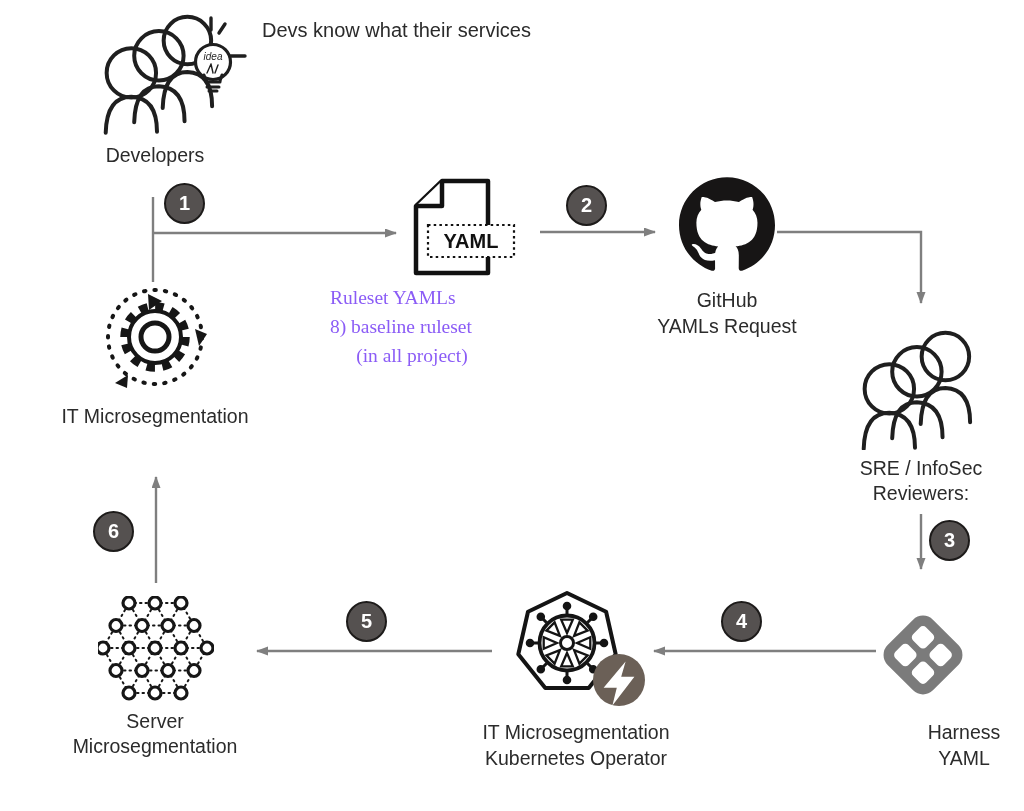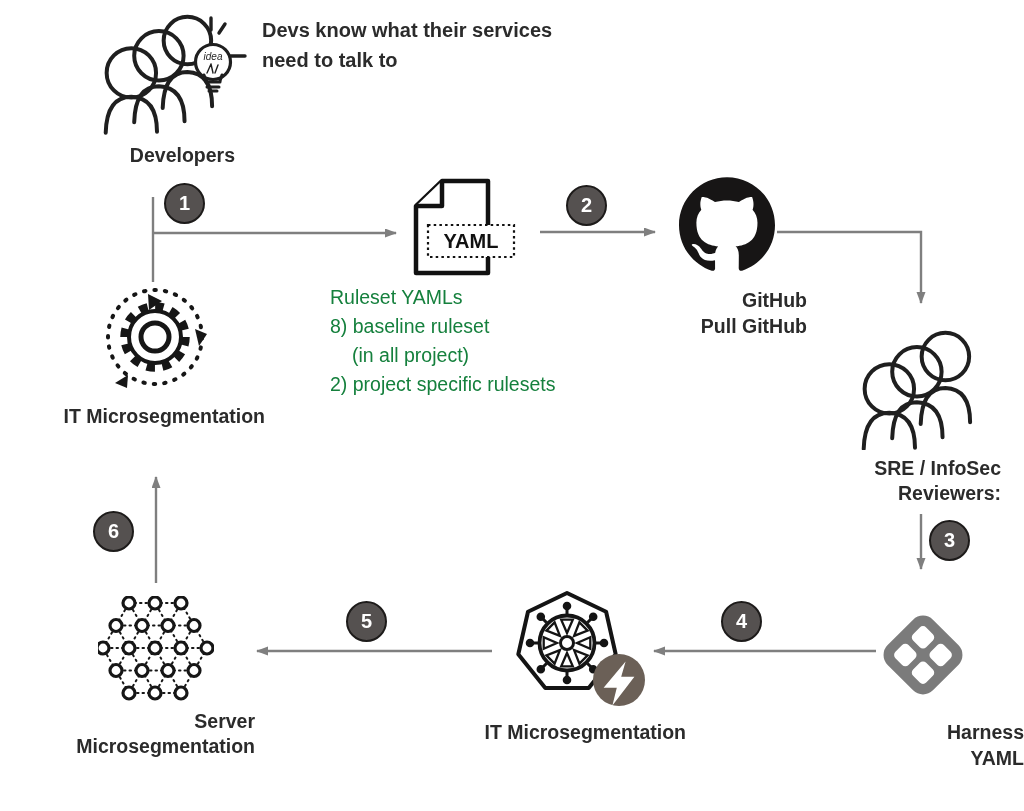--- a/index.html
+++ b/index.html
@@ -1,22 +1,22 @@
 <!DOCTYPE html>
 <html><head>
 <meta charset="utf-8">
 <style>
   html,body{margin:0;padding:0;background:#ffffff;}
   #canvas{position:relative;width:1024px;height:811px;background:#ffffff;overflow:hidden;
           font-family:"Liberation Sans",sans-serif;color:#2b2b2b;}
   .abs{position:absolute;}
-  .note{font-size:20px;line-height:29.5px;color:#2b2b2b;white-space:nowrap;font-weight:bold;}
-  .lbl{font-size:19.5px;line-height:26px;color:#2b2b2b;text-align:right;white-space:nowrap;font-weight:bold;}
-  .lbl-left{font-size:19.5px;line-height:29px;color:#15803d;text-align:left;white-space:nowrap;}
-  .indent{padding-left:22px;}
+  .note{font-size:20px;line-height:29.5px;color:#2b2b2b;white-space:nowrap;}
+  .lbl{font-size:19.5px;line-height:26px;color:#2b2b2b;text-align:center;white-space:nowrap;}
+  .lbl-left{font-size:19.5px;line-height:29px;color:#8b5cf6;text-align:left;white-space:nowrap;font-family:Liberation Serif, serif;}
+  .indent{padding-left:22px;text-align:center;}
   .badge{position:absolute;width:37px;height:37px;border-radius:50%;
          background:#555150;border:2.5px solid #1d1b1a;color:#ffffff;
          font-weight:bold;font-size:20px;display:flex;align-items:center;justify-content:center;
          box-sizing:content-box;}
   svg{display:block;}
   text{font-family:"Liberation Sans",sans-serif;}
 </style>
 </head>
 <body>
 
@@ -61,51 +61,49 @@
       <path d="M106 72 H120 M107 77 H119 M109 81 H117" stroke-width="3"></path>
       <path d="M107 63 L111 54 M113 63 L111 54 M115 63 L118 55" stroke-width="1.4"></path>
       <path d="M111 8 V20 M125 14 L119 23 M131 46 H145" stroke-width="3.4"></path>
     </g>
     <text x="113" y="50" text-anchor="middle" font-size="10" font-style="italic" font-family="'Liberation Serif',serif" fill="#1f1f1f">idea</text>
   </svg>
   <div class="abs lbl" style="left:75px;top:142px;width:160px">Developers</div>
 
   <div class="abs note" style="left:262px;top:16px">
     <div>Devs know what their services</div>
-    <div>need to talk to</div>
   </div>
 
   <div class="badge" style="left:164px;top:183px">1</div>
   <div class="badge" style="left:566px;top:185px">2</div>
   <div class="badge" style="left:929px;top:520px">3</div>
   <div class="badge" style="left:721px;top:601px">4</div>
   <div class="badge" style="left:346px;top:601px">5</div>
   <div class="badge" style="left:93px;top:511px">6</div>
 
   <svg class="abs" style="left:408px;top:174px" width="116" height="108">
     <path d="M34 7 H80 V99 H8 V32 Z" fill="#ffffff" stroke="#111111" stroke-width="4.5" stroke-linejoin="round"></path>
     <path d="M34 7 V32 H8" fill="#ffffff" stroke="#111111" stroke-width="4.5" stroke-linejoin="round"></path>
     <rect x="20" y="51" width="86" height="32" fill="#ffffff" stroke="#111111" stroke-width="2.2" stroke-dasharray="2.5 3.2"></rect>
     <text x="63" y="74" text-anchor="middle" font-size="20" font-weight="bold" fill="#111111">YAML</text>
   </svg>
   <div class="abs lbl-left" style="left:330px;top:283px">
     <div>Ruleset YAMLs</div>
     <div>8) baseline ruleset</div>
     <div class="indent">(in all project)</div>
-    <div>2) project specific rulesets</div>
   </div>
 
   <svg class="abs" style="left:679px;top:176px" width="96" height="96" viewBox="0 0 96 96">
     <g transform="scale(4)">
       <path fill="#171515" d="M12 .297c-6.63 0-12 5.373-12 12 0 5.303 3.438 9.8 8.205 11.385.6.113.82-.258.82-.577 0-.285-.01-1.04-.015-2.04-3.338.724-4.042-1.61-4.042-1.61-.546-1.387-1.333-1.757-1.333-1.757-1.087-.744.084-.729.084-.729 1.205.084 1.838 1.236 1.838 1.236 1.07 1.835 2.809 1.305 3.495.998.108-.776.417-1.305.76-1.605-2.665-.3-5.466-1.332-5.466-5.93 0-1.31.465-2.38 1.235-3.22-.135-.303-.54-1.523.105-3.176 0 0 1.005-.322 3.3 1.23.96-.267 1.98-.399 3-.405 1.02.006 2.04.138 3 .405 2.28-1.552 3.285-1.23 3.285-1.23.645 1.653.24 2.873.12 3.176.765.84 1.23 1.91 1.23 3.22 0 4.61-2.805 5.625-5.475 5.92.42.36.81 1.096.81 2.22 0 1.606-.015 2.896-.015 3.286 0 .315.21.69.825.57C20.565 22.092 24 17.592 24 12.297c0-6.627-5.373-12-12-12"></path>
     </g>
   </svg>
   <div class="abs lbl" style="left:647px;top:287px;width:160px">
     <div>GitHub</div>
-    <div>Pull GitHub</div>
+    <div>YAMLs Request</div>
   </div>
 
   <svg class="abs" style="left:856px;top:330px" width="125" height="120">
     <use href="#ppl" transform="translate(2,0) scale(0.95)"></use>
   </svg>
   <div class="abs lbl" style="left:841px;top:456px;width:160px;line-height:25px">
     <div>SRE / InfoSec</div>
     <div>Reviewers:</div>
   </div>
 
@@ -150,20 +148,21 @@
         <circle cx="35.8" cy="31.8" r="2.8" fill="#141414"></circle>
       </g>
     </g>
     <g>
       <circle cx="114" cy="95" r="26" fill="#6b6057"></circle>
       <polygon points="120.6,76.4 98.6,102.8 111.8,102.8 107.4,120.4 129.4,91.8 116.2,91.8" fill="#ffffff"></polygon>
     </g>
   </svg>
   <div class="abs lbl" style="left:466px;top:719px;width:220px">
     <div>IT Microsegmentation</div>
+    <div>Kubernetes Operator</div>
   </div>
 
   <svg class="abs" style="left:98px;top:596px" width="116" height="110">
     <path fill="none" stroke="#161616" stroke-width="2" stroke-dasharray="1.5 4" stroke-linecap="round" d="M57 52L83 52M57 52L70 74.5M57 52L44 74.5M57 52L31 52M57 52L44 29.5M57 52L70 29.5
              M83 52L70 74.5M70 74.5L44 74.5M44 74.5L31 52M31 52L44 29.5M44 29.5L70 29.5M70 29.5L83 52
              M83 52L109 52M83 52L96 74.5M83 52L96 29.5M70 74.5L96 74.5M70 74.5L83 97M70 74.5L57 97
              M44 74.5L57 97M44 74.5L31 97M44 74.5L18 74.5M31 52L18 74.5M31 52L5 52M31 52L18 29.5
              M44 29.5L18 29.5M44 29.5L31 7M44 29.5L57 7M70 29.5L57 7M70 29.5L83 7M70 29.5L96 29.5
              M109 52L96 74.5M96 74.5L83 97M83 97L57 97M57 97L31 97M31 97L18 74.5M18 74.5L5 52
              M5 52L18 29.5M18 29.5L31 7M31 7L57 7M57 7L83 7M83 7L96 29.5M96 29.5L109 52"></path>

